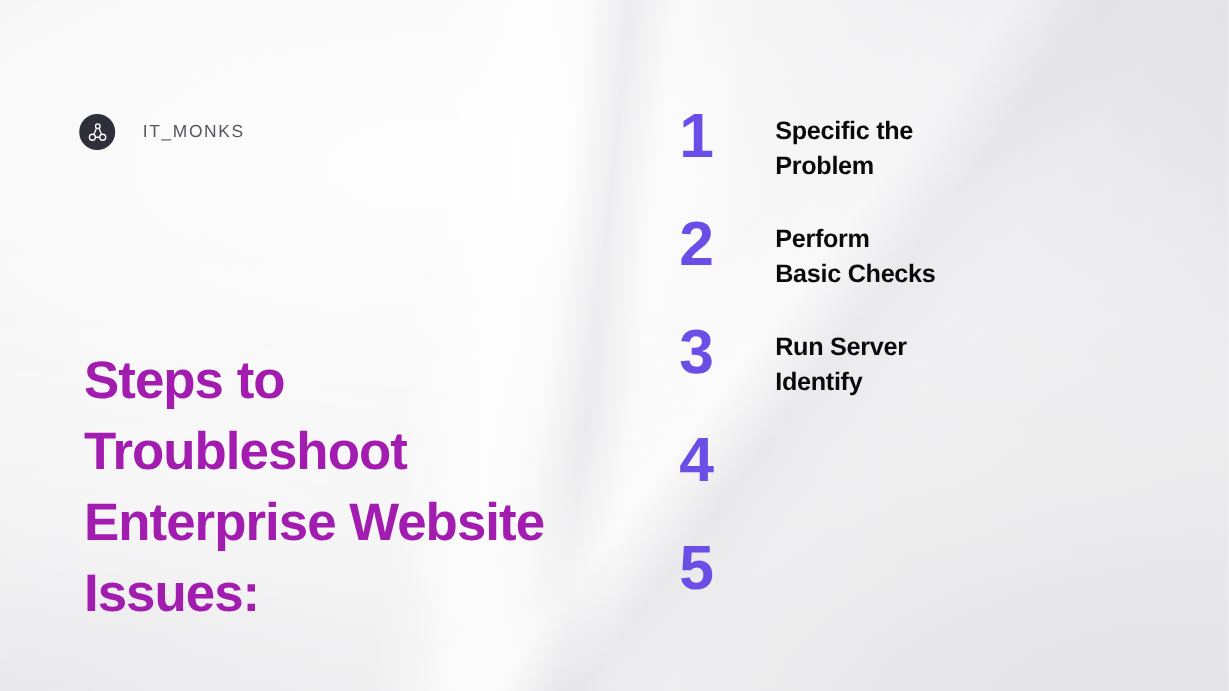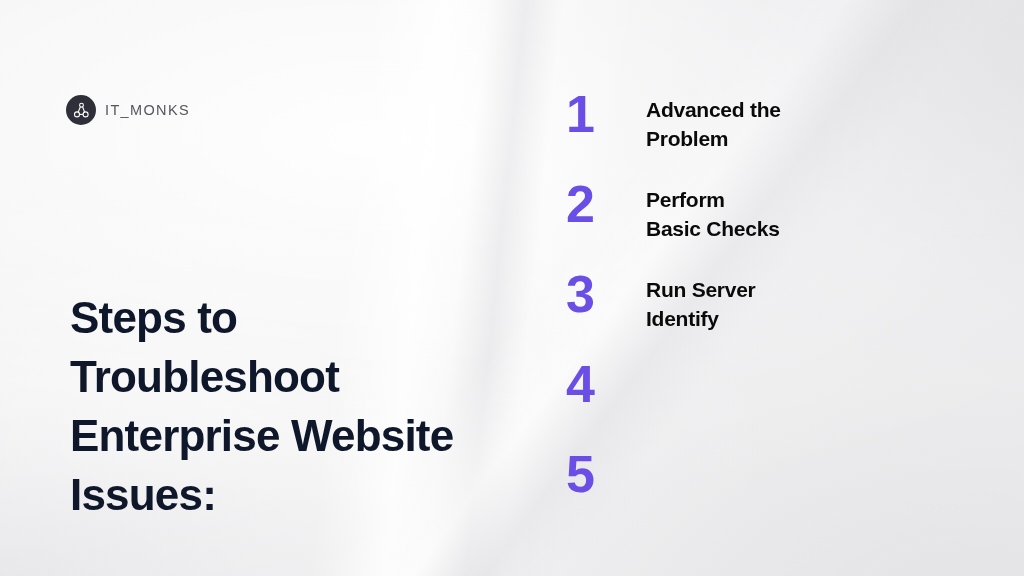--- a/index.html
+++ b/index.html
@@ -101,21 +101,21 @@
         rgba(255,255,255,0) 70%);
   }
 
   
   #logo {
     position: absolute;
     left: 66px;
     top: 95px;
     display: flex;
     align-items: center;
-    gap: 9px;
+    gap: 23px;
   }
   #logo-mark {
     width: 30px;
     height: 30px;
     border-radius: 50%;
     background: #2f2f3a;
     display: flex;
     align-items: center;
     justify-content: center;
     flex: none;
@@ -133,21 +133,21 @@
   #headline {
     position: absolute;
     left: 70px;
     top: 288px;
     width: 430px;
     margin: 0;
     font-size: 44px;
     line-height: 59px;
     font-weight: 700;
     letter-spacing: -0.8px;
-    color: #0f172a;
+    color: #a21caf;
   }
 
   
   #steps {
     position: absolute;
     left: 566px;
     top: 92px;
     width: 420px;
   }
   .step {
@@ -202,21 +202,21 @@
     </span>
     <span id="logo-word">IT_MONKS</span>
   </div>
 
   <h1 id="headline">Steps to Troubleshoot Enterprise Website Issues:</h1>
 
   <div id="steps">
 
     <div class="step">
       <div class="step-num">1</div>
-      <div class="step-label">Advanced the
+      <div class="step-label">Specific the
 Problem</div>
     </div>
 
     <div class="step">
       <div class="step-num">2</div>
       <div class="step-label">Perform
 Basic Checks</div>
     </div>
 
     <div class="step">

